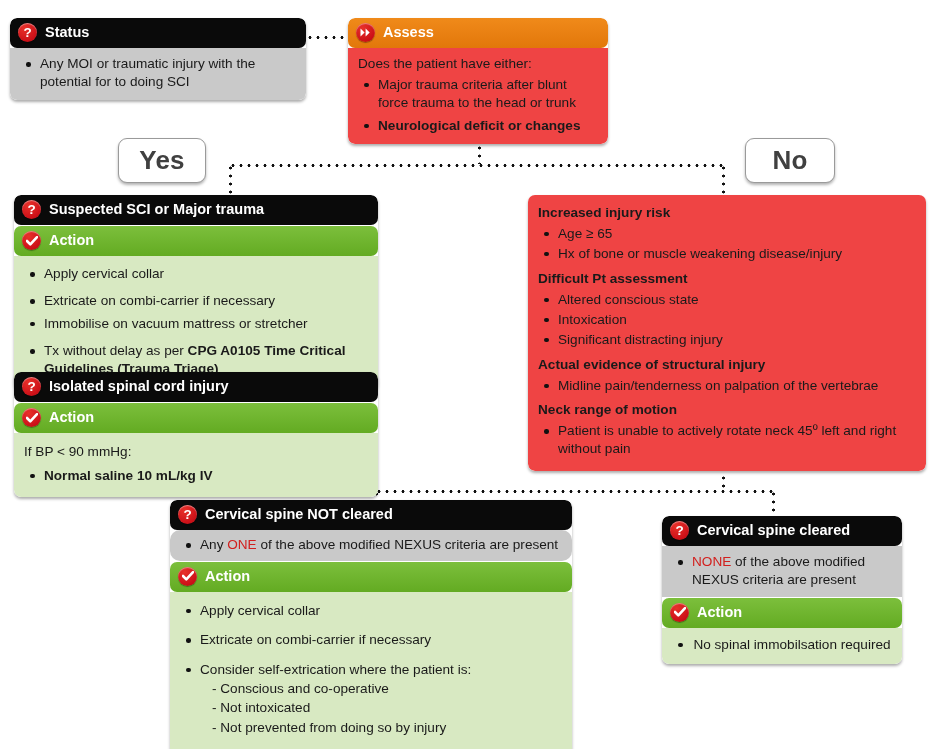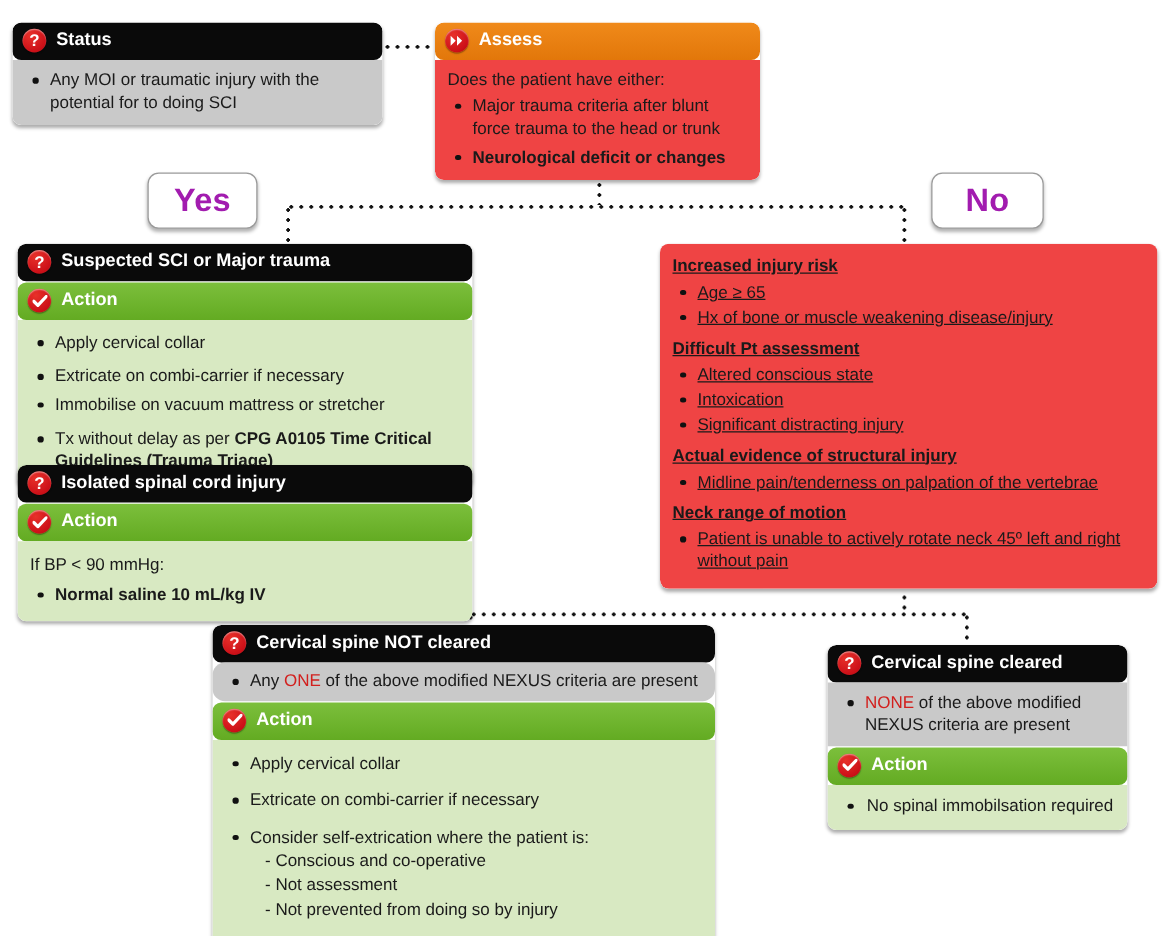--- a/index.html
+++ b/index.html
@@ -120,21 +120,21 @@
     position: absolute;
     background: #ffffff;
     border: 1.4px solid #9a9a9a;
     border-radius: 9px;
     box-shadow: 0 2px 3px rgba(0,0,0,0.3);
     display: flex;
     align-items: center;
     justify-content: center;
     font-size: 26px;
     font-weight: bold;
-    color: #a21caf;
+    color: #404040;
     letter-spacing: 0.2px;
   }
 
   
   .dot-h, .dot-v {
     position: absolute;
   }
   .dot-h {
     height: 3px;
     background-image: radial-gradient(circle, #111 1.4px, transparent 1.6px);
@@ -248,21 +248,21 @@
     </div>
     <div class="body body-green" style="padding-top:10px; padding-bottom:12px;">
       <div class="plain" style="margin-bottom:6px;">If BP &lt; 90 mmHg:</div>
       <ul class="bl">
         <li class="b">Normal saline 10 mL/kg IV</li>
       </ul>
     </div>
   </div>
 
   <div class="card" style="left:528px; top:195px; width:398px;">
-    <div class="body body-orange" style="padding-top:9px; padding-bottom:11px;text-decoration:underline;">
+    <div class="body body-orange" style="padding-top:9px; padding-bottom:11px;">
 
       <div class="grp">
         <div class="subhead">Increased injury risk</div>
         <ul class="bl tight">
           <li>Age ≥ 65</li>
           <li>Hx of bone or muscle weakening disease/injury</li>
         </ul>
       </div>
 
       <div class="grp">
@@ -310,21 +310,21 @@
       <span>Action</span>
     </div>
     <div class="body body-green" style="padding-top:10px; padding-bottom:12px;">
       <ul class="bl" style="line-height:1.35;">
         <li style="margin-bottom:11px;"><span>Apply cervical collar</span></li>
         <li style="margin-bottom:11px;"><span>Extricate on combi-carrier if necessary</span></li>
         <li style="margin-bottom:11px;">
           <span>Consider self-extrication where the patient is:</span>
           <div class="sub-dash">
             <div>- Conscious and co-operative</div>
-            <div>- Not assessment</div>
+            <div>- Not intoxicated</div>
             <div>- Not prevented from doing so by injury</div>
           </div>
         </li>
         <li style="margin-bottom:0;"></li>
       </ul>
     </div>
   </div>
 
   <div class="card" style="left:662px; top:516px; width:240px;">
     <div class="hdr hdr-black">

